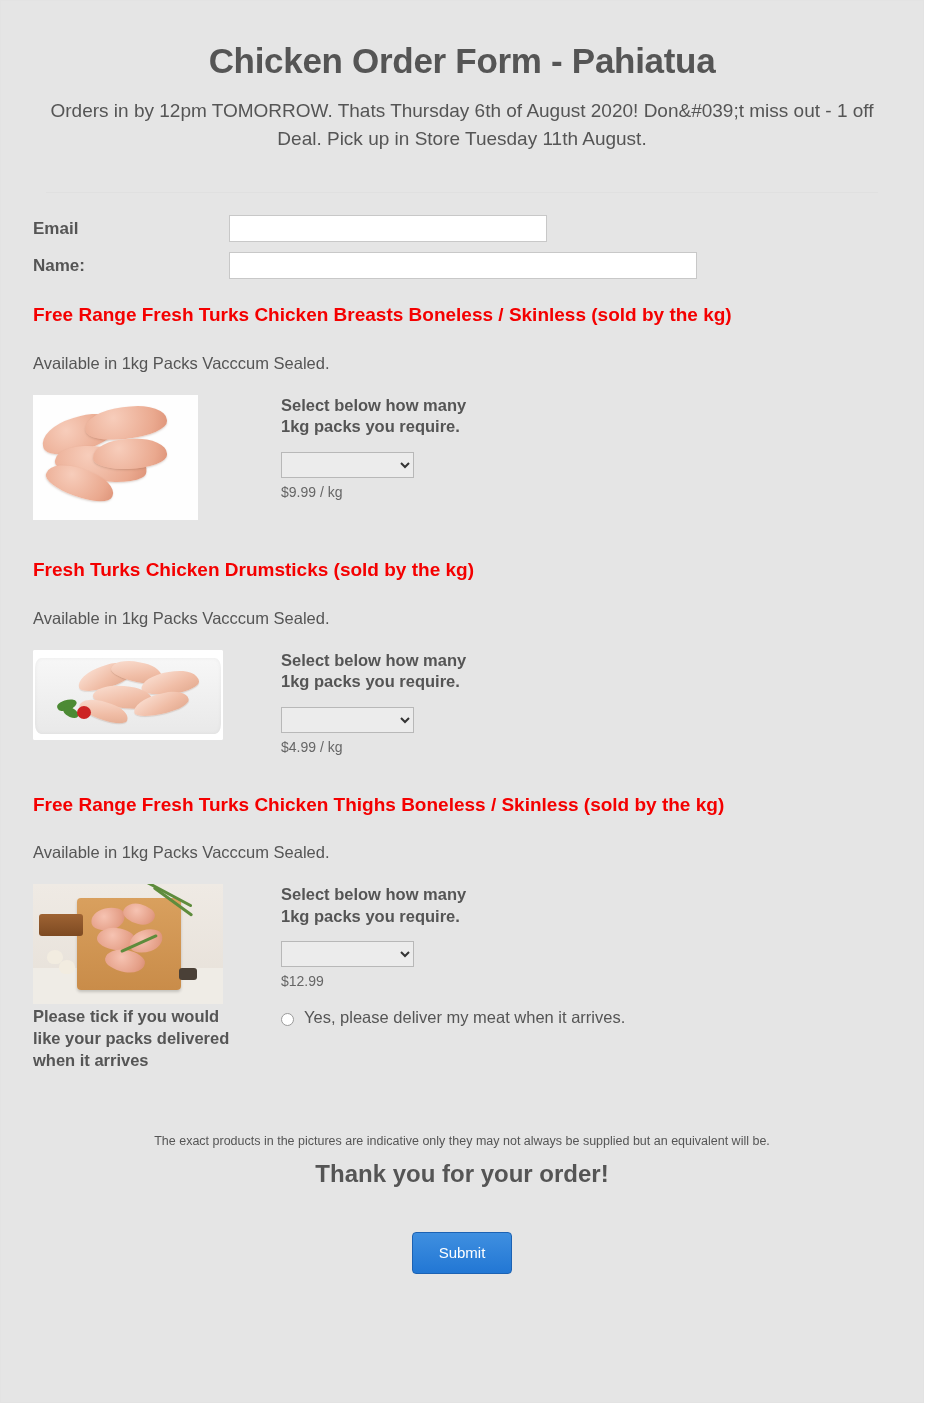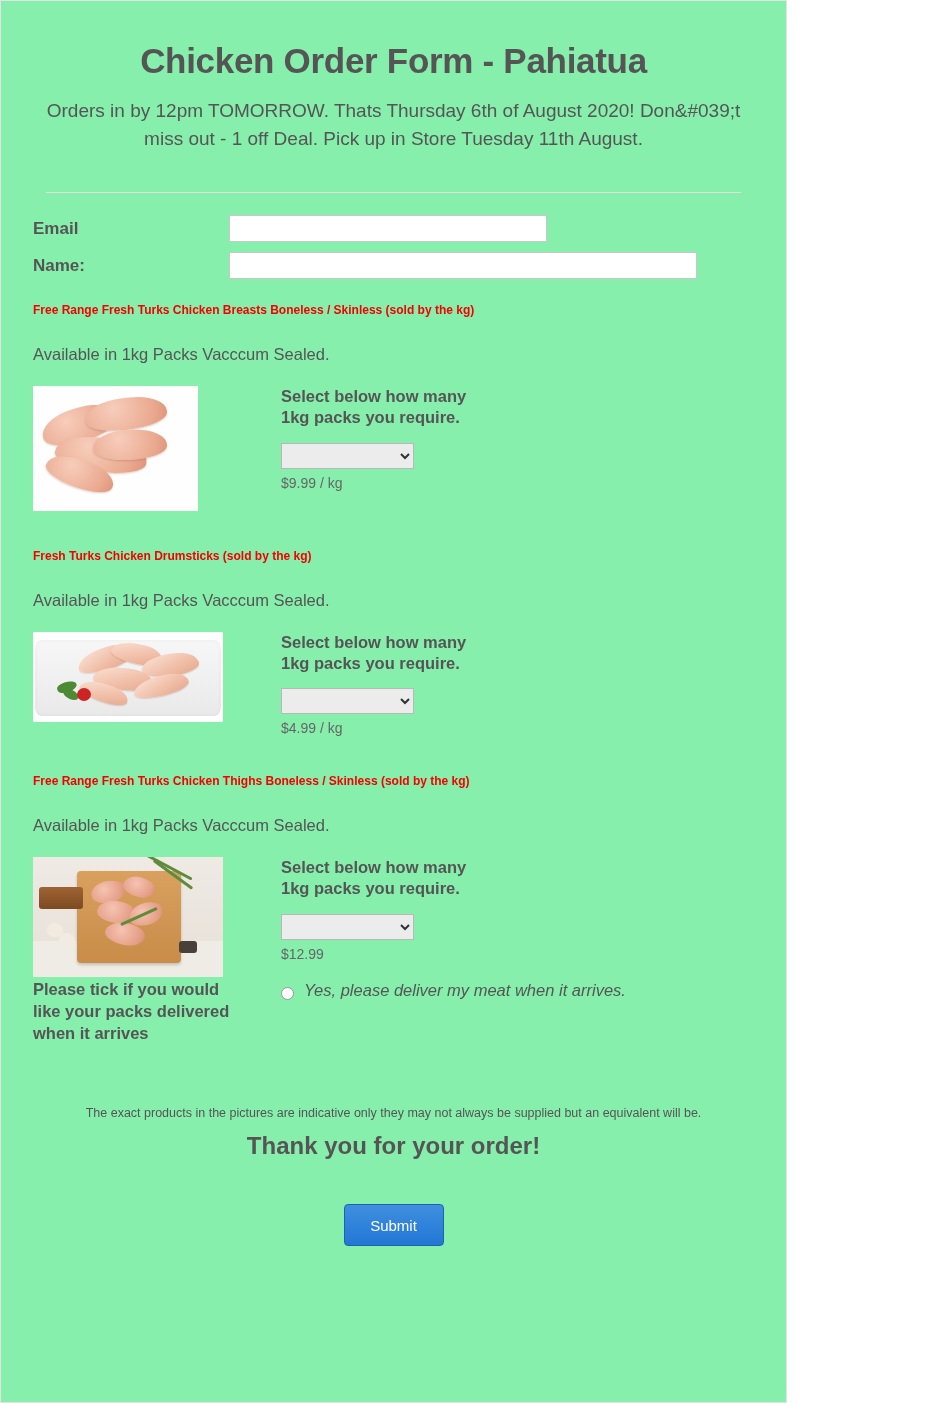--- a/index.html
+++ b/index.html
@@ -8,23 +8,23 @@
     padding: 0;
     background: #ffffff;
   }
   body {
     width: 930px;
     min-height: 1403px;
     font-family: "Liberation Sans", sans-serif;
     color: #4a4a4a;
   }
   .page {
-    width: 787px;
+    width: 924px;
     min-height: 1403px;
-    background: #86efac;
+    background: #e5e5e5;
     border: 1px solid #e3e3e3;
     padding: 0;
     position: relative;
   }
   .header {
     padding: 40px 28px 0 28px;
     text-align: center;
   }
   h1.form-title {
     font-size: 35px;
@@ -80,21 +80,21 @@
     color: #6a6a6a;
     margin-top: 3px;
     margin-bottom: 20px;
   }
   .product {
     margin-top: 24px;
   }
   .product-title {
     color: #f40000;
     font-weight: bold;
-    font-size: 12px;
+    font-size: 19px;
     margin: 0 0 26px 0;
     line-height: 1.3;
   }
   .product-sub {
     font-size: 16.5px;
     color: #555;
     margin: 4px 0 22px 0;
   }
   .product-body {
     display: flex;
@@ -149,23 +149,22 @@
     width: 218px;
     flex: 0 0 218px;
     font-size: 16.5px;
     font-weight: bold;
     color: #555;
     line-height: 1.32;
   }
   .delivery-option {
     padding-left: 30px;
     display: flex;
-    align-items: center;
+    align-items: flex-start;
     padding-top: 2px;
-    font-style: italic;
   }
   .radio {
     width: 13px;
     height: 13px;
     border: 1px solid #9a9a9a;
     border-radius: 50%;
     background: #fff;
     margin-top: 5px;
     flex: 0 0 13px;
   }

